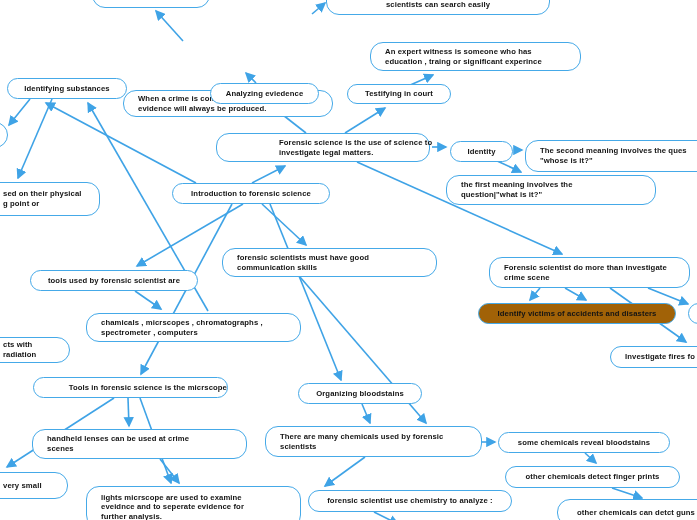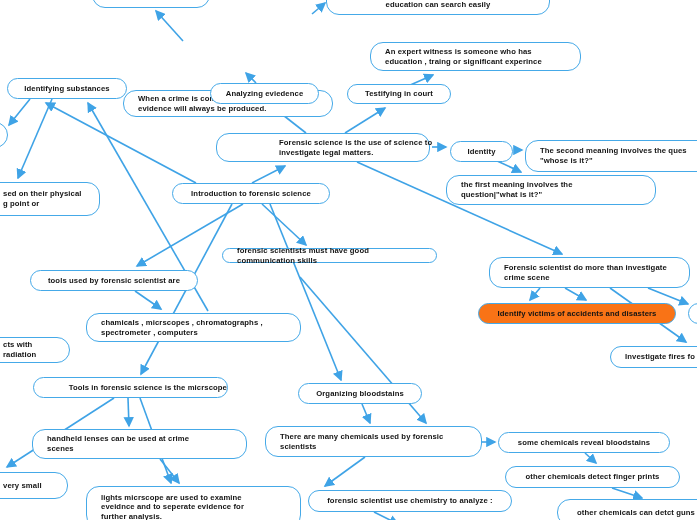--- a/index.html
+++ b/index.html
@@ -80,21 +80,21 @@
       <line x1="482" y1="442" x2="495" y2="442" stroke="#3fa3e6" stroke-width="1.6" marker-end="url(#arrowhead)"></line>
       <line x1="585" y1="453" x2="596" y2="463" stroke="#3fa3e6" stroke-width="1.6" marker-end="url(#arrowhead)"></line>
       <line x1="612" y1="488" x2="642" y2="498" stroke="#3fa3e6" stroke-width="1.6" marker-end="url(#arrowhead)"></line>
       <line x1="374" y1="512" x2="398" y2="524" stroke="#3fa3e6" stroke-width="1.6" marker-end="url(#arrowhead)"></line>
     </svg>
   <div id="node-layer">
       <div class="node" style="left: 92px; top: -18px; width: 118px; height: 26px; border-radius: 13px; border-color: rgb(69, 169, 232); background: rgb(255, 255, 255);">
         <span class="label" style="color: rgb(20, 20, 20);"></span>
       </div>
       <div class="node vbottom" style="left: 326px; top: -20px; width: 224px; height: 35px; border-radius: 13px; border-color: rgb(69, 169, 232); background: rgb(255, 255, 255);">
-        <span class="label" style="color: rgb(20, 20, 20);">education can search easily</span>
+        <span class="label" style="color: rgb(20, 20, 20);">scientists can search easily</span>
       </div>
       <div class="node multi" style="left: 123px; top: 46px; width: 210px; height: 27px; border-radius: 13px; border-color: rgb(69, 169, 232); background: rgb(255, 255, 255); margin-top: 44px;">
         <span class="label" style="color: rgb(20, 20, 20);">When a crime is comitted some kind o
 evidence will always be produced.</span>
       </div>
       <div class="node multi" style="left: 370px; top: 42px; width: 211px; height: 29px; border-radius: 13px; border-color: rgb(69, 169, 232); background: rgb(255, 255, 255);">
         <span class="label" style="color: rgb(20, 20, 20);">An expert witness is someone who has
 education , traing or significant experince</span>
       </div>
       <div class="node" style="left: 7px; top: 78px; width: 120px; height: 21px; border-radius: 10.5px; border-color: rgb(69, 169, 232); background: rgb(255, 255, 255);">
@@ -124,32 +124,32 @@
         <span class="label" style="color: rgb(20, 20, 20); padding-left: 64px;">sed on their physical
 g point or</span>
       </div>
       <div class="node" style="left: 172px; top: 183px; width: 158px; height: 21px; border-radius: 10.5px; border-color: rgb(69, 169, 232); background: rgb(255, 255, 255);">
         <span class="label" style="color: rgb(20, 20, 20);">Introduction to forensic science</span>
       </div>
       <div class="node multi" style="left: 446px; top: 175px; width: 210px; height: 30px; border-radius: 13px; border-color: rgb(69, 169, 232); background: rgb(255, 255, 255);">
         <span class="label" style="color: rgb(20, 20, 20);">the first meaning involves the
 question|"what is it?"</span>
       </div>
-      <div class="node multi" style="left: 222px; top: 248px; width: 215px; height: 15px; border-radius: 13px; border-color: rgb(69, 169, 232); background: rgb(255, 255, 255);">
+      <div class="node multi" style="left: 222px; top: 248px; width: 215px; height: 29px; border-radius: 13px; border-color: rgb(69, 169, 232); background: rgb(255, 255, 255);">
         <span class="label" style="color: rgb(20, 20, 20);">forensic scientists must have good
 communication skills</span>
       </div>
       <div class="node multi" style="left: 489px; top: 257px; width: 201px; height: 31px; border-radius: 13px; border-color: rgb(69, 169, 232); background: rgb(255, 255, 255);">
         <span class="label" style="color: rgb(20, 20, 20);">Forensic scientist do more than investigate
 crime scene</span>
       </div>
       <div class="node" style="left: 30px; top: 270px; width: 168px; height: 21px; border-radius: 10.5px; border-color: rgb(69, 169, 232); background: rgb(255, 255, 255);">
         <span class="label" style="color: rgb(20, 20, 20);">tools used by forensic scientist are</span>
       </div>
-      <div class="node" style="left: 478px; top: 303px; width: 198px; height: 21px; border-radius: 10.5px; border-color: rgb(69, 169, 232); background: #f97316;">
+      <div class="node" style="left: 478px; top: 303px; width: 198px; height: 21px; border-radius: 10.5px; border-color: rgb(69, 169, 232); background: #a16207;">
         <span class="label" style="color: rgb(20, 20, 20);">Identify victims of accidents and disasters</span>
       </div>
       <div class="node" style="left: 688px; top: 303px; width: 50px; height: 21px; border-radius: 10.5px; border-color: rgb(69, 169, 232); background: rgb(255, 255, 255);">
         <span class="label" style="color: rgb(20, 20, 20);"></span>
       </div>
       <div class="node multi" style="left: 86px; top: 313px; width: 215px; height: 29px; border-radius: 13px; border-color: rgb(69, 169, 232); background: rgb(255, 255, 255);">
         <span class="label" style="color: rgb(20, 20, 20);">chamicals , micrscopes , chromatographs ,
 spectrometer , computers</span>
       </div>
       <div class="node multi" style="left: -52px; top: 337px; width: 122px; height: 26px; border-radius: 13px; border-color: rgb(69, 169, 232); background: rgb(255, 255, 255);">

